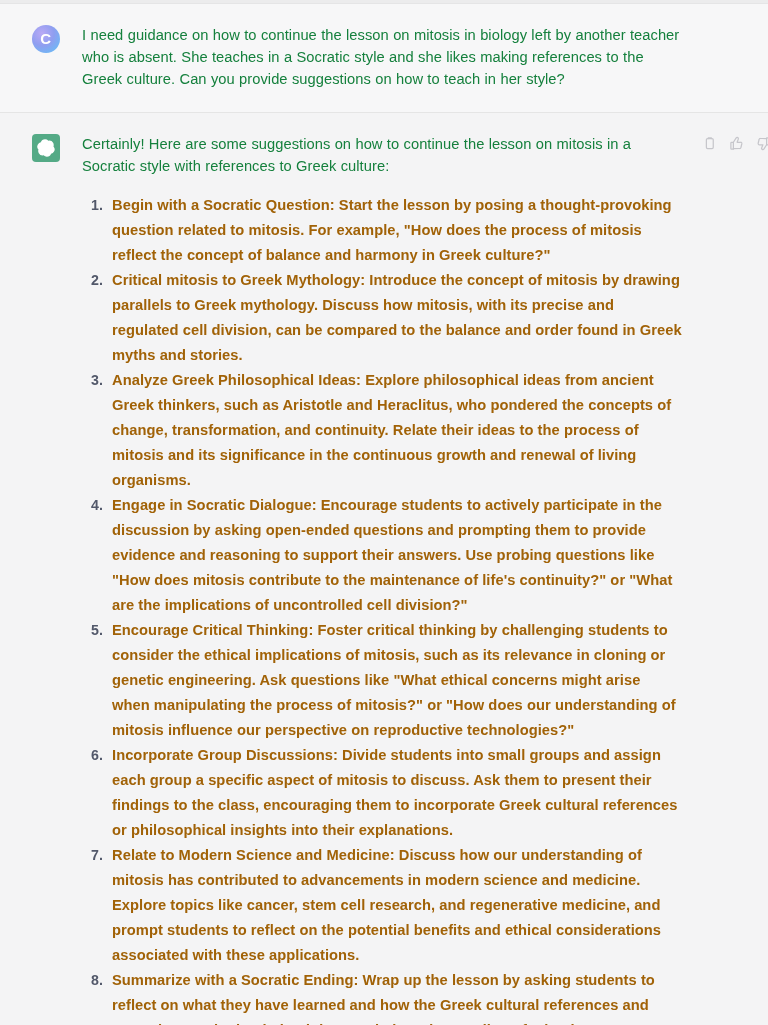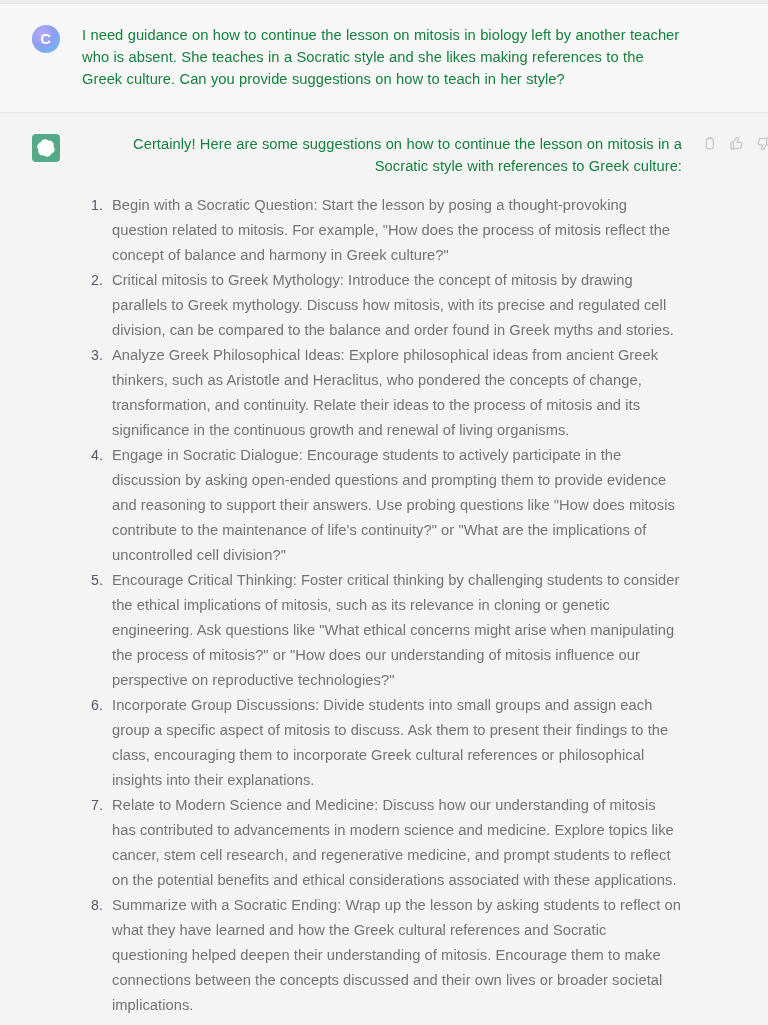--- a/index.html
+++ b/index.html
@@ -91,36 +91,37 @@
 
   
   .p {
     font-size: 14.7px;
     line-height: 22px;
     color: #15803d;
     letter-spacing: 0.05px;
     word-spacing: 0.2px;
   }
 
-  .intro { margin-bottom: 8px; text-align: right; }
+  .intro { margin-bottom: 8px; }
 
   ol.steps {
     list-style: none;
     margin-top: 16px;
     counter-reset: stepnum;
   }
   ol.steps > li {
     counter-increment: stepnum;
     position: relative;
     padding-left: 30px;
     font-size: 14.7px;
     line-height: 25px;
-    color: #737373;
+    color: #a16207;
     letter-spacing: 0.05px;
     margin-bottom: 0px;
+    font-weight: bold;
   }
   ol.steps > li::before {
     content: counter(stepnum) ".";
     position: absolute;
     left: 0;
     width: 21px;
     text-align: right;
     color: #52586a;
     font-size: 14.2px;
     line-height: 25px;

